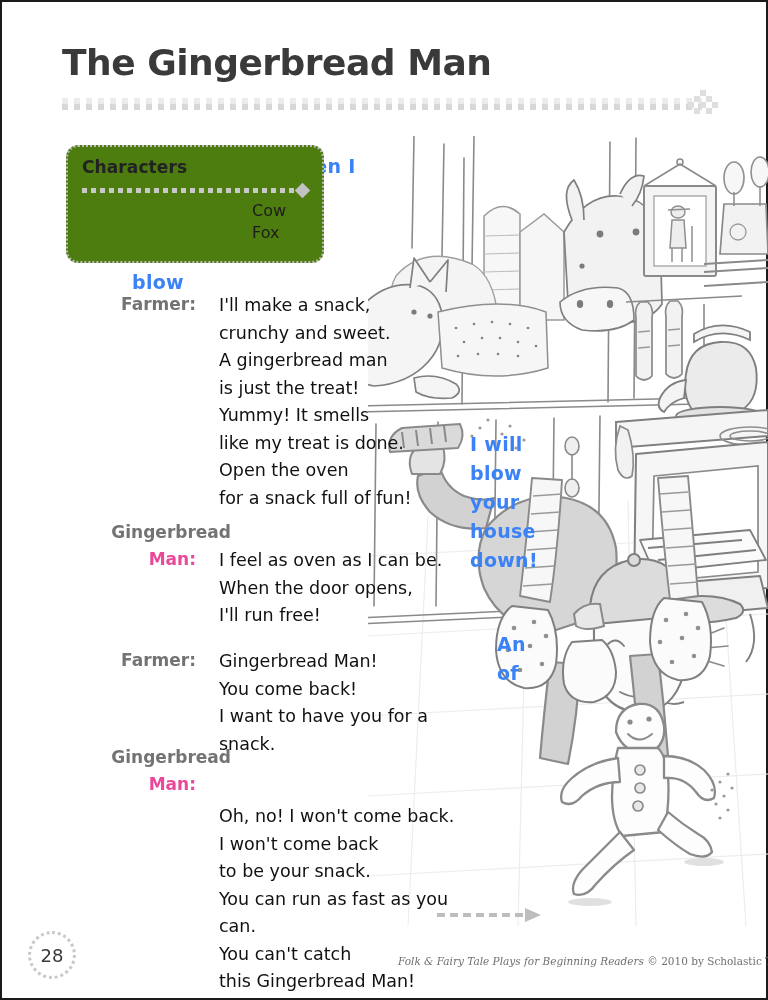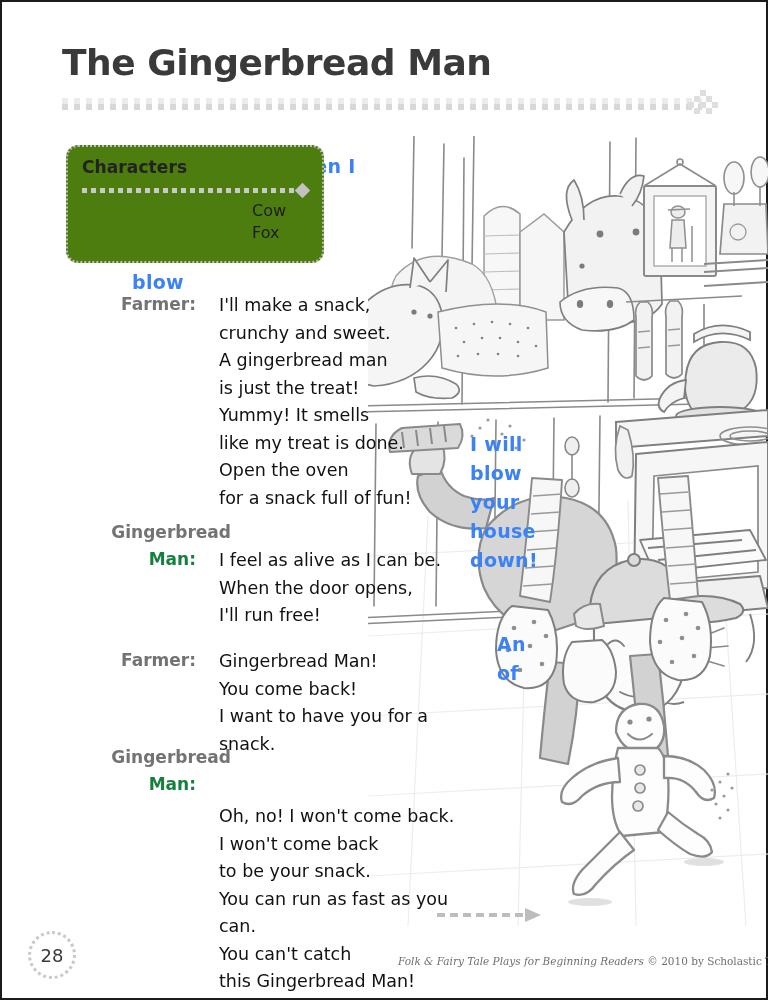--- a/index.html
+++ b/index.html
@@ -148,21 +148,21 @@
     left: 8px;
     margin-left: 27px;
   }
   .speaker-line2 {
     position: absolute;
     width: 140px;
     left: 56px;
     text-align: right;
     font-size: 17px;
     font-weight: bold;
-    color: #15803d;
+    color: #ec4899;
     line-height: 24px;
   }
   .lines {
     position: absolute;
     left: 219px;
     font-size: 17.5px;
     color: #111;
     line-height: 27.5px;
     white-space: pre-line;
   }
@@ -672,21 +672,21 @@
 is just the treat!
 Yummy! It smells
 like my treat is done.
 Open the oven
 for a snack full of fun!</div>
   </div>
 
   <div class="speech" style="top:520px;">
     <div class="speaker wrapped">Gingerbread</div>
     <div class="speaker-line2" style="top:27px;">Man:</div>
-    <div class="lines" style="top:27px;">I feel as alive as I can be.
+    <div class="lines" style="top:27px;">I feel as oven as I can be.
 When the door opens,
 I'll run free!</div>
   </div>
 
   <div class="speech" style="top:648px;">
     <div class="speaker">Farmer:</div>
     <div class="lines">Gingerbread Man!
 You come back!
 I want to have you for a snack.</div>
   </div>

